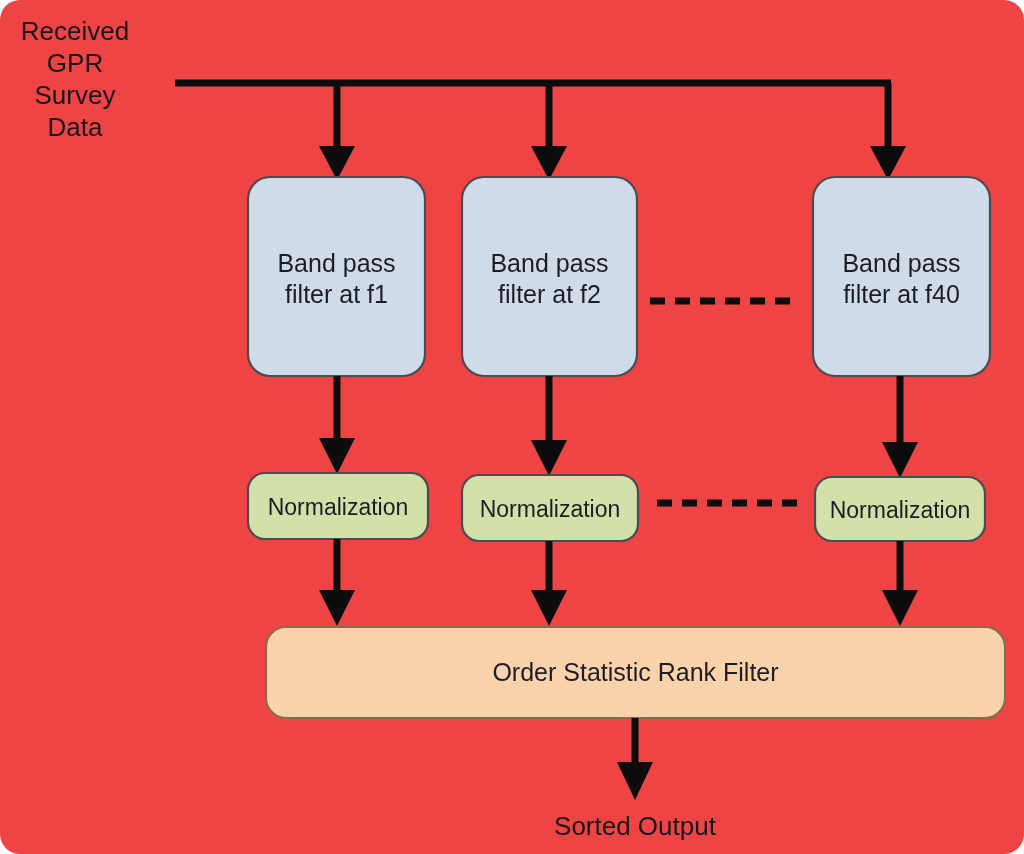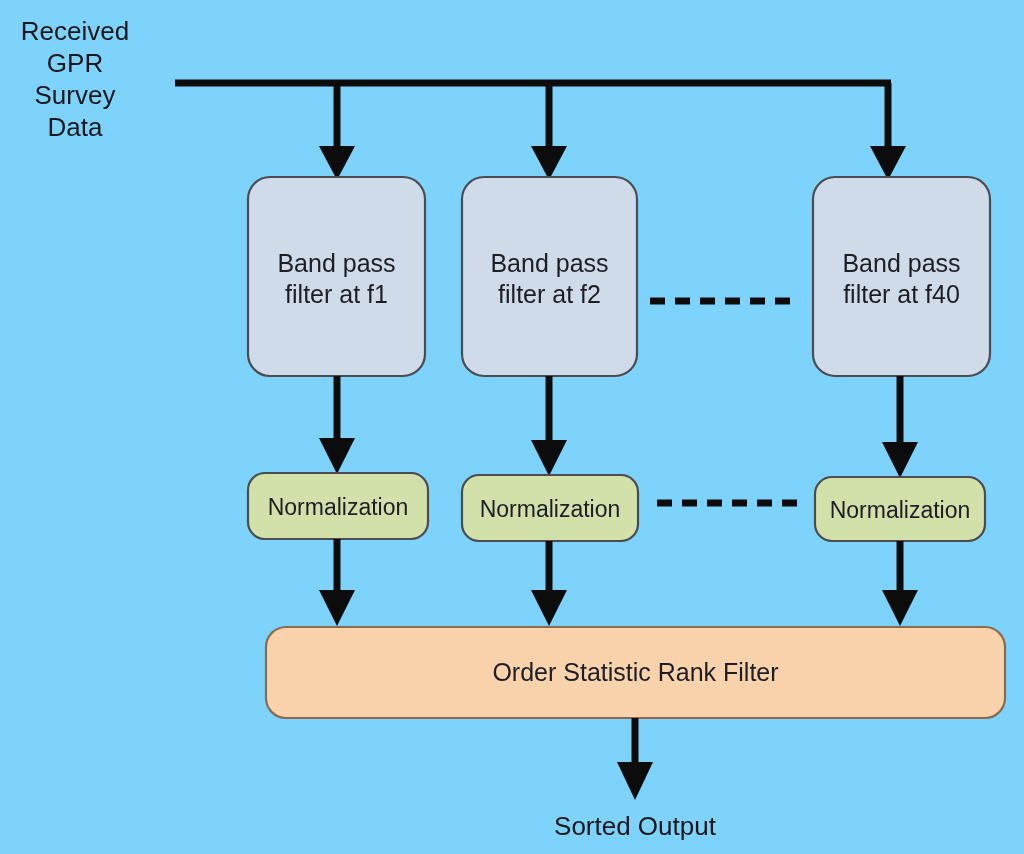--- a/index.html
+++ b/index.html
@@ -11,21 +11,22 @@
   body {
     width: 1024px;
     height: 854px;
     font-family: "Liberation Sans", "DejaVu Sans", sans-serif;
     overflow: hidden;
   }
   #diagram-root {
     position: relative;
     width: 1024px;
     height: 854px;
-    background: #7dd3fc;
+    background: #ef4444;
+    border-radius: 20px;
   }
   svg#diagram-svg {
     position: absolute;
     top: 0;
     left: 0;
     width: 1024px;
     height: 854px;
     display: block;
   }
   .box-label {

